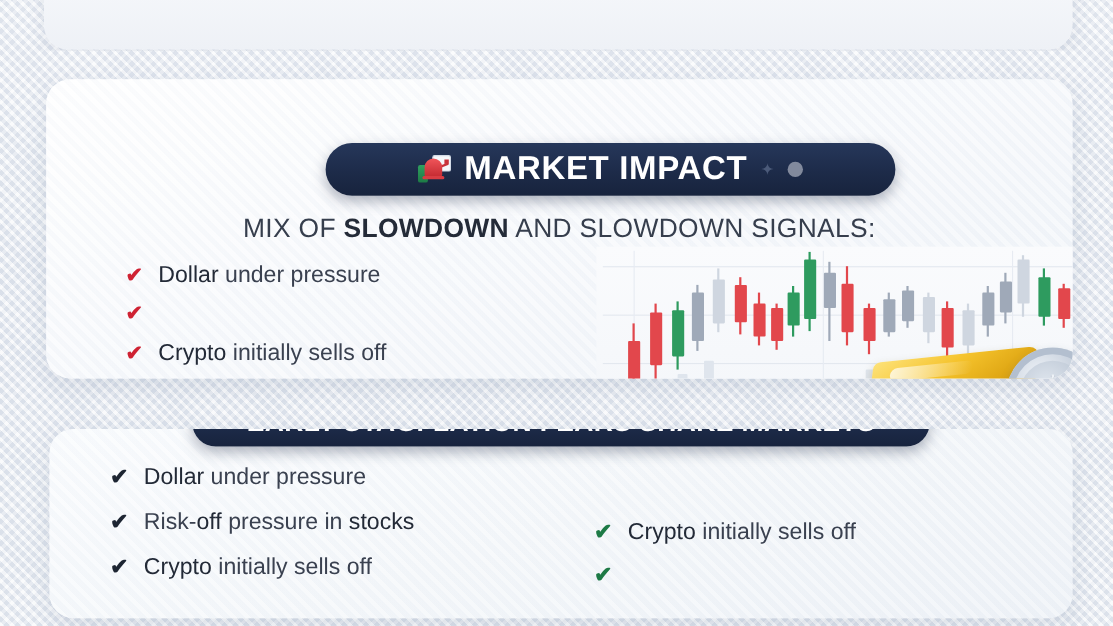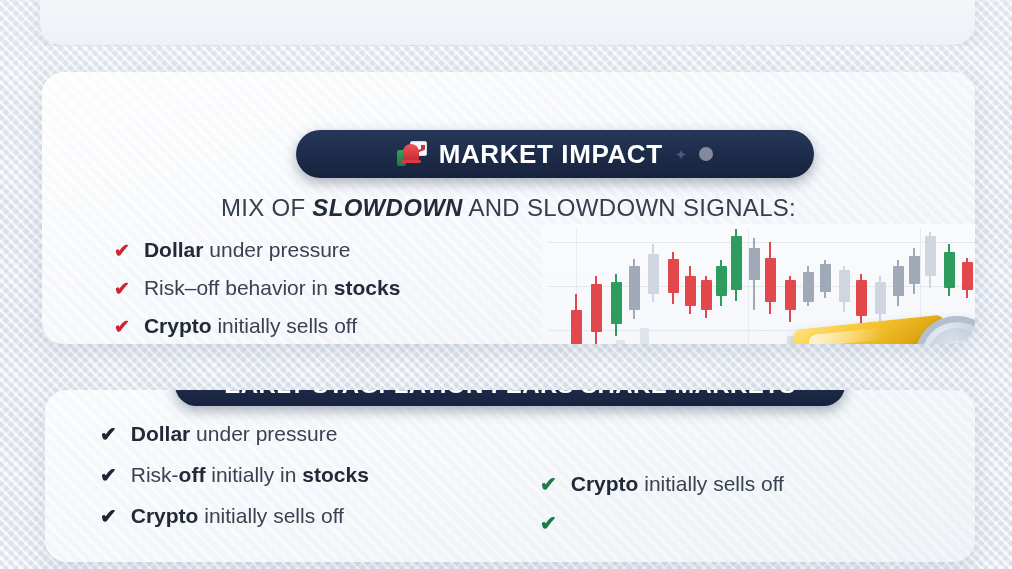--- a/index.html
+++ b/index.html
@@ -68,21 +68,21 @@
     border-radius: 26px;
     box-shadow: 0 5px 13px rgba(25,38,66,.35);
     z-index: 5;
   }
   #impact-badge {
     left: 254px; top: 58px;
     width: 518px; height: 48px;
   }
   .badge-title {
     color: #ffffff;
-    font-size: 26px;
+    font-size: 30px;
     font-weight: bold;
     letter-spacing: .6px;
     white-space: nowrap;
   }
   .emoji-icon { position: relative; width: 30px; height: 26px; flex: 0 0 30px; }
   .ei-green { position: absolute; left: 0; bottom: 1px; width: 9px; height: 16px;
     background: linear-gradient(180deg,#2fa05f,#1d7a46); border-radius: 2px; }
   .ei-bell { position: absolute; left: 6px; top: 3px; width: 16px; height: 17px;
     background: linear-gradient(180deg,#f0555a,#c42a31);
     border-radius: 9px 9px 3px 3px; }
@@ -107,21 +107,21 @@
   #impact-subtitle {
     position: absolute;
     left: 0; top: 122px; width: 933px;
     text-align: center;
     font-size: 24px;
     color: #363e4d;
     letter-spacing: .3px;
     white-space: nowrap;
     z-index: 4;
   }
-  #impact-subtitle b { font-weight: bold; color: #242b38; font-style: italic; }
+  #impact-subtitle b { font-weight: bold; color: #242b38; }
 
   #impact-list {
     position: absolute;
     left: 72px; top: 166px;
     width: 430px;
     z-index: 4;
   }
   .bullet {
     display: flex;
     align-items: baseline;
@@ -135,21 +135,21 @@
     line-height: 1;
     font-weight: bold;
   }
   .check.red { color: #cf2233; }
   .check.dark { color: #1d2532; }
   .check.green { color: #1d7a46; }
   .bullet-text {
     font-size: 21px;
     color: #3a4150;
   }
-  .bullet-text b { color: #232a37; font-weight: bold; }
+  .bullet-text b { color: #232a37; font-weight: normal; }
 
   
   #chart-art {
     position: absolute;
     left: 500px; top: 152px;
     width: 465px; height: 192px;
     overflow: hidden;
     z-index: 3;
   }
   .art-bg {
@@ -267,21 +267,20 @@
     <span>MIX OF </span><b>SLOWDOWN</b><span> AND SLOWDOWN SIGNALS:</span>
   </div>
 
   <div id="impact-list">
     <div class="bullet">
       <span class="check red">✔</span>
       <span class="bullet-text"><b>Dollar</b><span> under pressure</span></span>
     </div>
     <div class="bullet">
       <span class="check red">✔</span>
-      <span class="bullet-text"><span>Risk–off behavior in </span><b>stocks</b></span>
     </div>
     <div class="bullet">
       <span class="check red">✔</span>
       <span class="bullet-text"><b>Crypto</b><span> initially sells off</span></span>
     </div>
 
   </div>
 
   <div id="chart-art">
     <div class="art-bg"></div>
@@ -386,21 +385,21 @@
   </div>
 
   <div class="sum-cols">
     <div class="sum-col-left">
       <div class="bullet">
         <span class="check dark">✔</span>
         <span class="bullet-text"><b>Dollar</b><span> under pressure</span></span>
       </div>
       <div class="bullet">
         <span class="check dark">✔</span>
-        <span class="bullet-text"><span>Risk-</span><b>off</b><span> initially in </span><b>stocks</b></span>
+        <span class="bullet-text"><span>Risk-</span><b>off</b><span> pressure in </span><b>stocks</b></span>
       </div>
       <div class="bullet">
         <span class="check dark">✔</span>
         <span class="bullet-text"><b>Crypto</b><span> initially sells off</span></span>
       </div>
     </div>
 
     <div class="sum-col-right">
       <div class="bullet">
         <span class="check green">✔</span>

